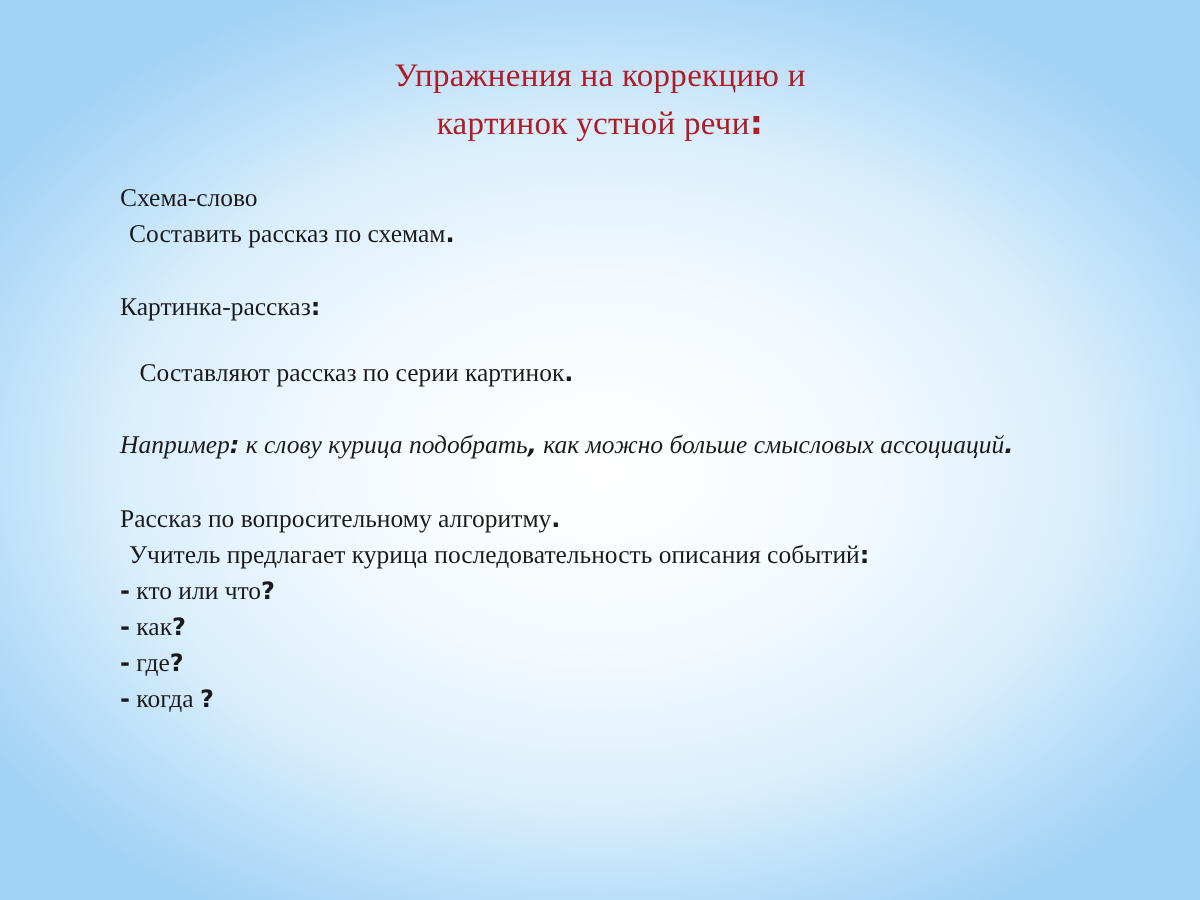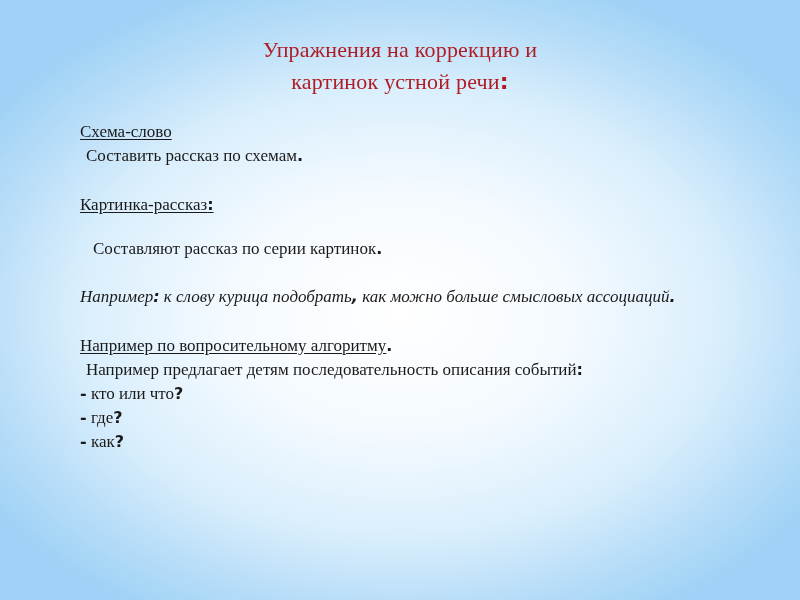--- a/index.html
+++ b/index.html
@@ -50,21 +50,20 @@
       height: 24.2px;
     }
     .line.wrap {
       white-space: normal;
       height: auto;
       text-align: justify;
       text-align-last: left;
       font-style: italic;
     }
     .heading {
-      text-decoration: underline;
       text-underline-offset: 2px;
     }
     .punct {
       font-family: "DejaVu Sans", sans-serif;
       font-weight: bold;
       font-size: 16px;
     }
     .blank { height: 24.2px; display: block; }
     .indent1 { padding-left: 6px; }
     .indent2 { padding-left: 13px; margin-top: 20px; }
@@ -88,21 +87,22 @@
 
     <span class="line"><span class="heading"><span>Картинка-рассказ</span><span class="punct">:</span></span></span>
     <span class="line indent2"><span>Составляют рассказ по серии картинок</span><span class="punct">.</span></span>
 
     <span class="blank"></span>
 
     <span class="line wrap"><span>Например</span><span class="punct">:</span><span> к слову курица подобрать</span><span class="punct">,</span><span> как можно больше смысловых ассоциаций</span><span class="punct">.</span></span>
 
     <span class="blank"></span>
 
-    <span class="line"><span class="heading">Например по вопросительному алгоритму</span><span class="punct">.</span></span>
-    <span class="line indent1"><span>Например предлагает детям последовательность описания событий</span><span class="punct">:</span></span>
+    <span class="line"><span class="heading">Рассказ по вопросительному алгоритму</span><span class="punct">.</span></span>
+    <span class="line indent1"><span>Учитель предлагает курица последовательность описания событий</span><span class="punct">:</span></span>
 
     <span class="line"><span class="punct">-</span><span> кто или что</span><span class="punct">?</span></span>
+    <span class="line"><span class="punct">-</span><span> как</span><span class="punct">?</span></span>
     <span class="line"><span class="punct">-</span><span> где</span><span class="punct">?</span></span>
-    <span class="line"><span class="punct">-</span><span> как</span><span class="punct">?</span></span>
+    <span class="line"><span class="punct">-</span><span> когда </span><span class="punct">?</span></span>
 
   </div>
 </div>
 
 </body></html>

